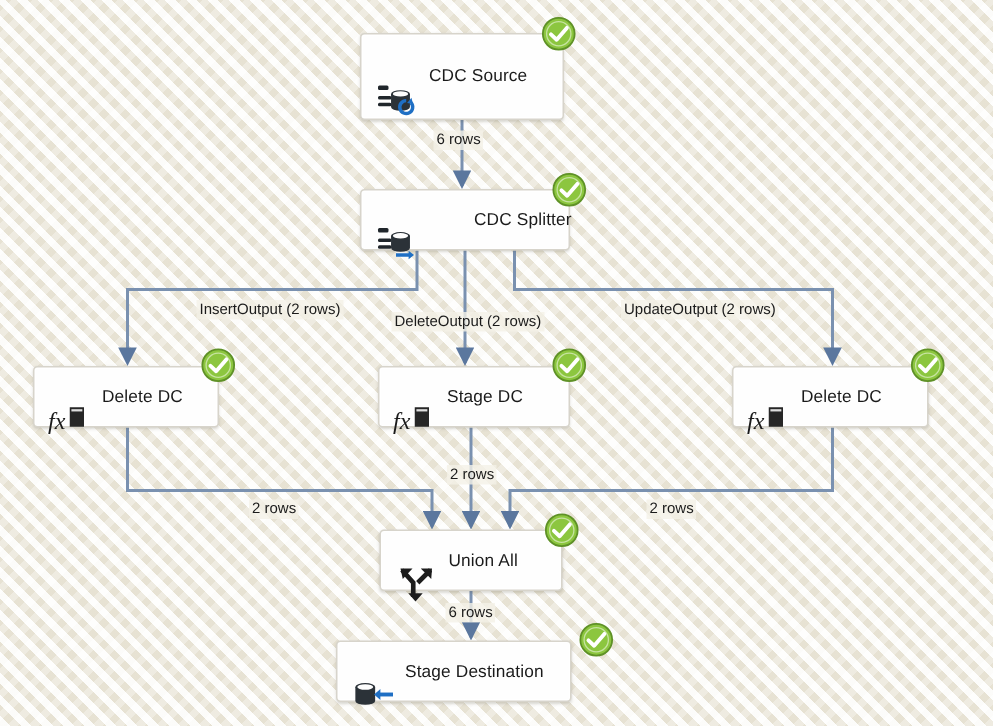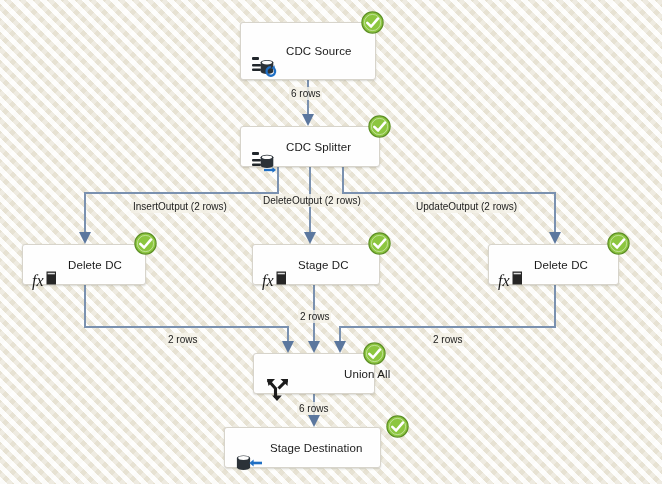--- a/index.html
+++ b/index.html
@@ -97,21 +97,21 @@
   </div>
   <span class="badge" style="left:361px;top:11px;">
     <svg width="23" height="23" viewBox="0 0 23 23">
       <circle cx="11.5" cy="11.5" r="10.6" fill="#8cc63f"></circle>
       <circle cx="11.5" cy="11.5" r="10.6" fill="none" stroke="#5f9127" stroke-width="1.2"></circle>
       <circle cx="11.5" cy="11.5" r="8.1" fill="none" stroke="#ffffff" stroke-width="0.9" opacity="0.5"></circle>
       <path d="M6.3 11.9 L10.1 15.5 L16.9 7.6" fill="none" stroke="#ffffff" stroke-width="2.6" stroke-linecap="round" stroke-linejoin="round"></path>
     </svg>
   </span>
 
-  <div class="node" style="left:240px;top:126px;width:140px;height:41px;">
+  <div class="node" style="left:240px;top:126px;width:140px;height:41px;gap:30px;">
     <span class="ico">
       <svg width="28" height="26" viewBox="0 0 28 26">
         <rect x="1" y="3" width="7" height="3" rx="1" fill="#20262b"></rect>
         <rect x="1" y="10" width="9" height="2.4" rx="1" fill="#20262b"></rect>
         <rect x="1" y="14.5" width="9" height="2.4" rx="1" fill="#20262b"></rect>
         <ellipse cx="16" cy="8.2" rx="6.3" ry="2.5" fill="#2b3238"></ellipse>
         <path d="M9.7 8.2 L9.7 16.4 a6.3 2.5 0 0 0 12.6 0 L22.3 8.2 z" fill="#2b3238"></path>
         <ellipse cx="16" cy="8.2" rx="5.1" ry="1.8" fill="#fdfdfd"></ellipse>
         <path d="M13 21 L23 21" stroke="#1f6fc4" stroke-width="2.3" fill="none"></path>
         <path d="M21.4 18.2 L25 21 L21.4 23.8 z" fill="#1f6fc4"></path>
@@ -178,21 +178,21 @@
   </div>
   <span class="badge" style="left:607px;top:232px;">
     <svg width="23" height="23" viewBox="0 0 23 23">
       <circle cx="11.5" cy="11.5" r="10.6" fill="#8cc63f"></circle>
       <circle cx="11.5" cy="11.5" r="10.6" fill="none" stroke="#5f9127" stroke-width="1.2"></circle>
       <circle cx="11.5" cy="11.5" r="8.1" fill="none" stroke="#ffffff" stroke-width="0.9" opacity="0.5"></circle>
       <path d="M6.3 11.9 L10.1 15.5 L16.9 7.6" fill="none" stroke="#ffffff" stroke-width="2.6" stroke-linecap="round" stroke-linejoin="round"></path>
     </svg>
   </span>
 
-  <div class="node" style="left:253px;top:353px;width:122px;height:41px;gap:45px;">
+  <div class="node" style="left:253px;top:353px;width:122px;height:41px;">
     <span class="ico">
       <svg width="26" height="26" viewBox="0 0 26 26">
         <path d="M3 4 L10.5 12.5 L10.5 22" fill="none" stroke="#1c1c1c" stroke-width="3.1" stroke-linecap="butt"></path>
         <path d="M22 4 L13.5 12.5" fill="none" stroke="#1c1c1c" stroke-width="3.1"></path>
         <path d="M2 3 L10 3 L3.5 10 z" fill="#1c1c1c"></path>
         <path d="M23 3 L15.5 3 L22.5 10 z" fill="#1c1c1c"></path>
         <path d="M7.2 19.5 L12 25 L16.8 19.5 z" fill="#1c1c1c"></path>
       </svg>
     </span>
     <span class="lbl">Union All</span>
@@ -222,20 +222,20 @@
     <svg width="23" height="23" viewBox="0 0 23 23">
       <circle cx="11.5" cy="11.5" r="10.6" fill="#8cc63f"></circle>
       <circle cx="11.5" cy="11.5" r="10.6" fill="none" stroke="#5f9127" stroke-width="1.2"></circle>
       <circle cx="11.5" cy="11.5" r="8.1" fill="none" stroke="#ffffff" stroke-width="0.9" opacity="0.5"></circle>
       <path d="M6.3 11.9 L10.1 15.5 L16.9 7.6" fill="none" stroke="#ffffff" stroke-width="2.6" stroke-linecap="round" stroke-linejoin="round"></path>
     </svg>
   </span>
 
   <span class="wlabel" style="left:289px;top:87px;">6 rows</span>
   <span class="wlabel" style="left:131px;top:200px;">InsertOutput (2 rows)</span>
-  <span class="wlabel" style="left:261px;top:194px;text-align:center;">DeleteOutput (2 rows)</span>
+  <span class="wlabel" style="left:261px;top:208px;text-align:center;">DeleteOutput (2 rows)</span>
   <span class="wlabel" style="left:414px;top:200px;">UpdateOutput (2 rows)</span>
   <span class="wlabel" style="left:166px;top:333px;">2 rows</span>
   <span class="wlabel" style="left:298px;top:310px;">2 rows</span>
   <span class="wlabel" style="left:431px;top:333px;">2 rows</span>
   <span class="wlabel" style="left:297px;top:402px;">6 rows</span>
 
 </div>
 
 </body></html>

